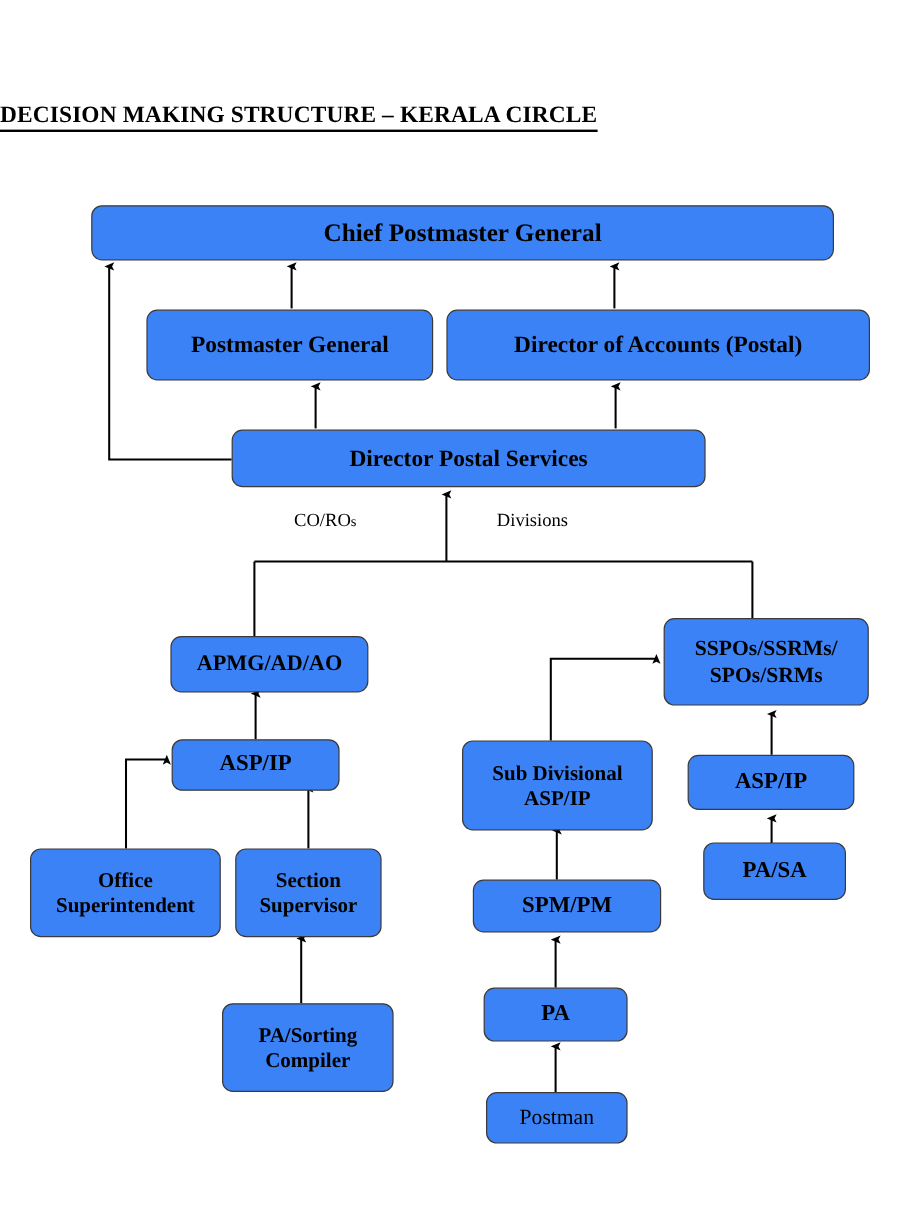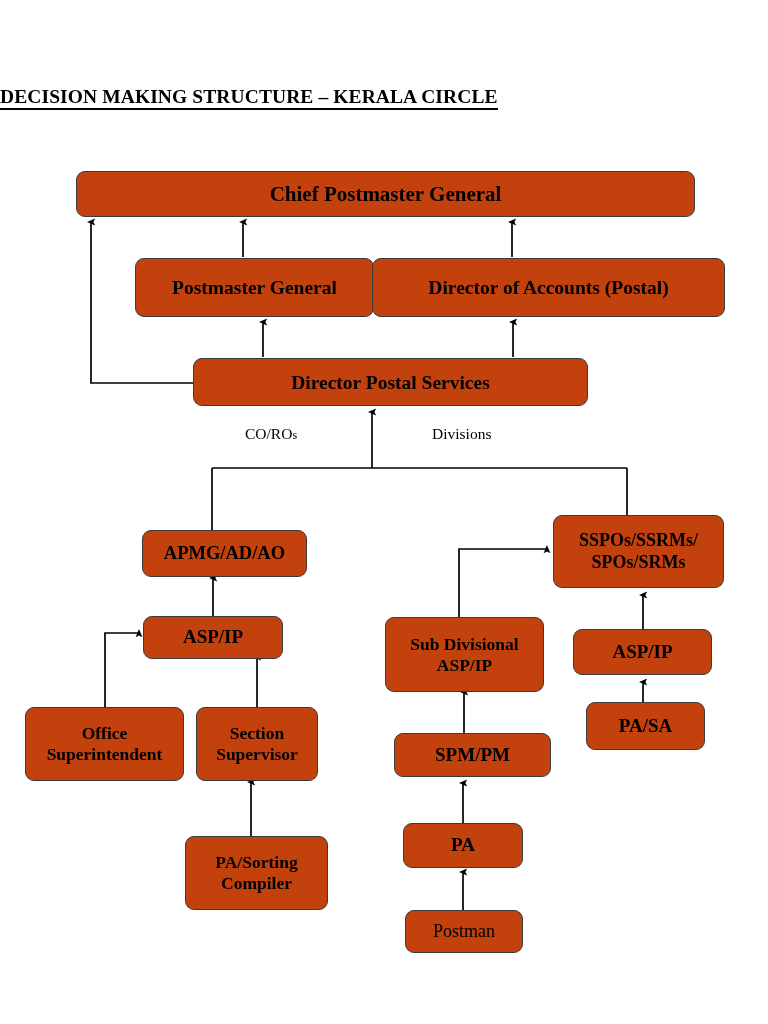--- a/index.html
+++ b/index.html
@@ -41,21 +41,21 @@
     top: 0;
     width: 768px;
     height: 1024px;
     pointer-events: none;
   }
   .node {
     position: absolute;
     box-sizing: border-box;
     border: 1.2px solid #3a3a3a;
     border-radius: 9px;
-    background: #c2410c;
+    background: #3b82f6;
     display: flex;
     align-items: center;
     justify-content: center;
     text-align: center;
     font-weight: bold;
     line-height: 1.18;
     padding: 2px 4px;
   }
   .node.regular { font-weight: normal; }
   .edge-label {
@@ -119,36 +119,36 @@
 
       <path d="M 643 731 L 643 682" marker-end="url(#arrowhead)"></path>
 
     </g>
   </svg>
 
   <div class="node" style="left:76px; top:171px; width:619px; height:46px; font-size:21px;">
     <span>Chief Postmaster General</span>
   </div>
 
-  <div class="node" style="left:135px; top:258px; width:239px; height:59px; font-size:19.5px;">
+  <div class="node" style="left:122px; top:258px; width:239px; height:59px; font-size:19.5px;">
     <span>Postmaster General</span>
   </div>
 
   <div class="node" style="left:372px; top:258px; width:353px; height:59px; font-size:19.5px;">
     <span>Director of Accounts (Postal)</span>
   </div>
 
   <div class="node" style="left:193px; top:358px; width:395px; height:48px; font-size:19.5px;">
     <span>Director Postal Services</span>
   </div>
 
   <div class="edge-label" style="left:245px; top:425px;">
     <span>CO/RO</span><span class="sub">s</span>
   </div>
-  <div class="edge-label" style="left:432px; top:425px;">Divisions</div>
+  <div class="edge-label" style="left:414px; top:425px;">Divisions</div>
 
   <div class="node" style="left:142px; top:530px; width:165px; height:47px; font-size:18.5px;">
     <span>APMG/AD/AO</span>
   </div>
 
   <div class="node" style="left:553px; top:515px; width:171px; height:73px; font-size:18px;">
     <span><span>SSPOs/SSRMs/</span><br><span>SPOs/SRMs</span></span>
   </div>
 
   <div class="node" style="left:143px; top:616px; width:140px; height:43px; font-size:19px;">

